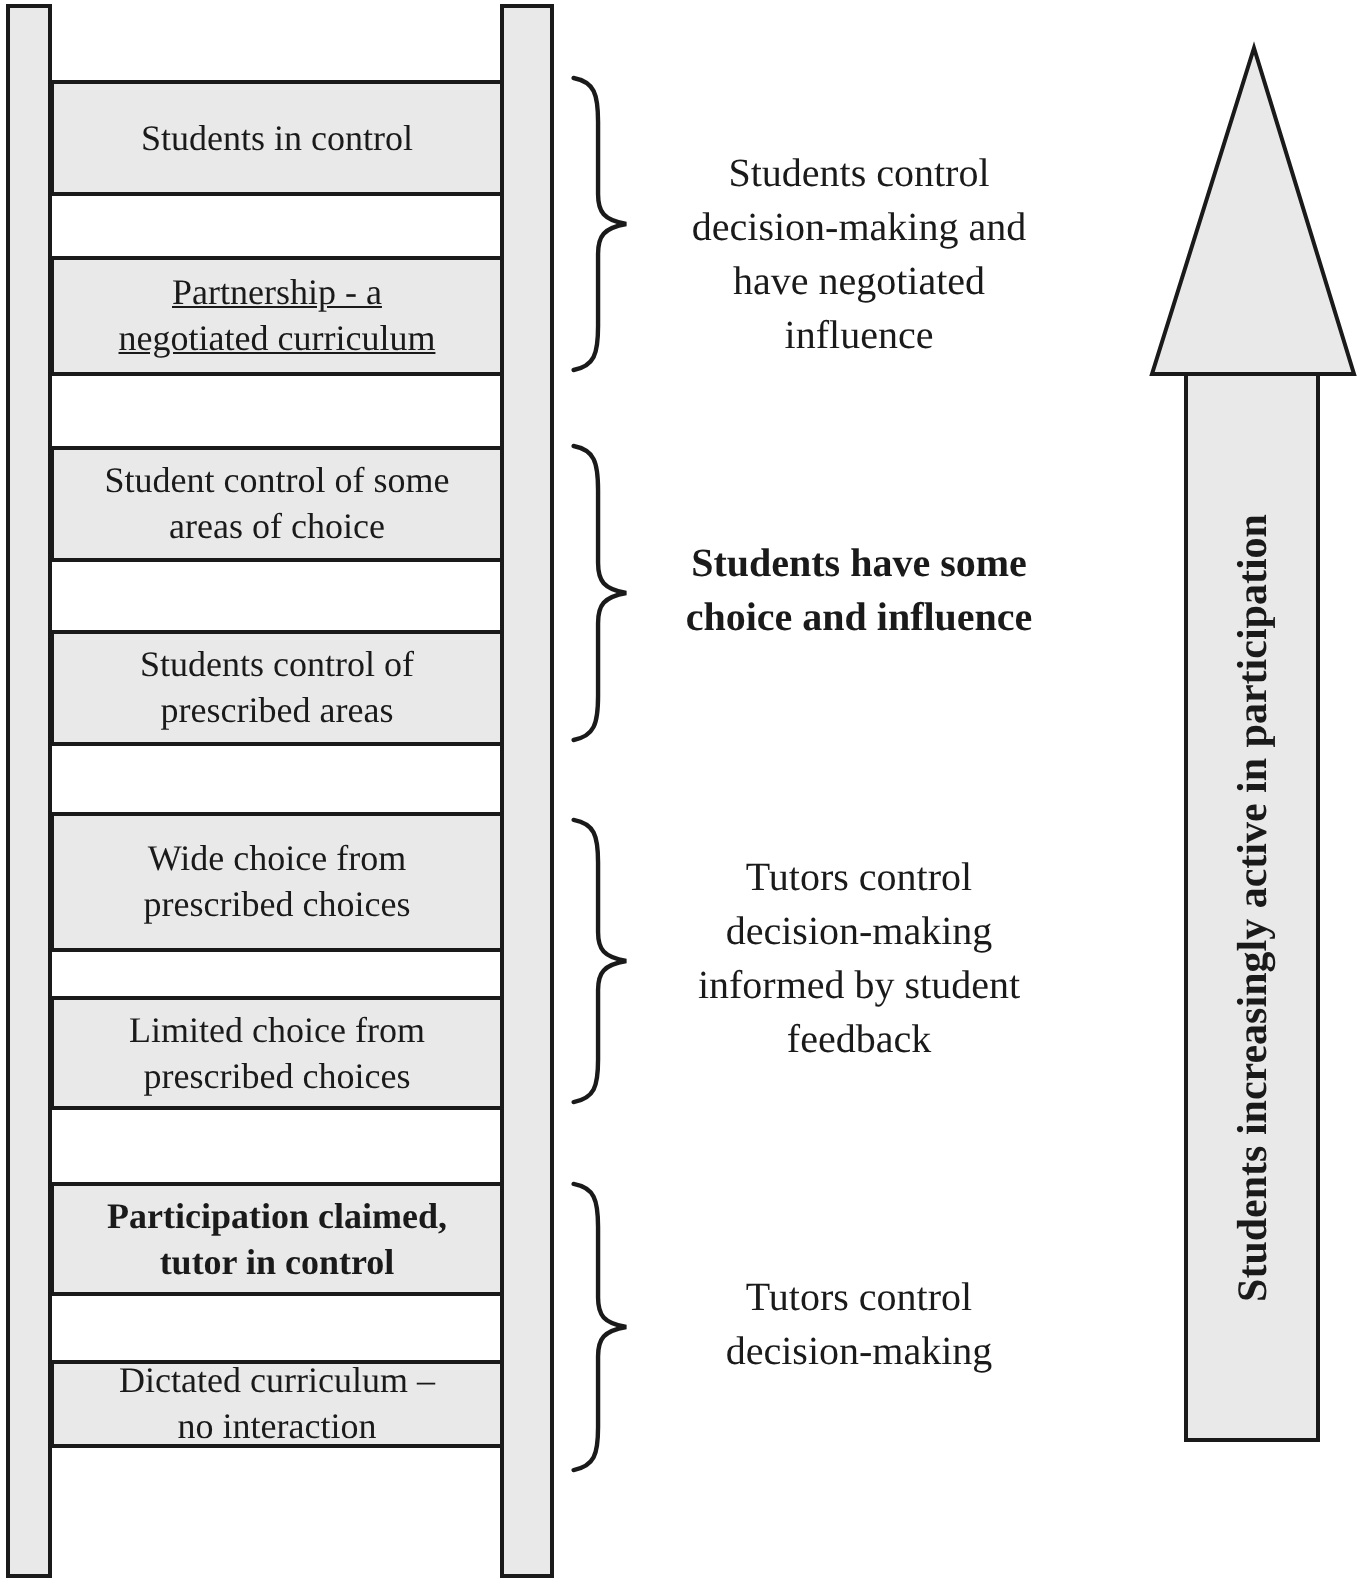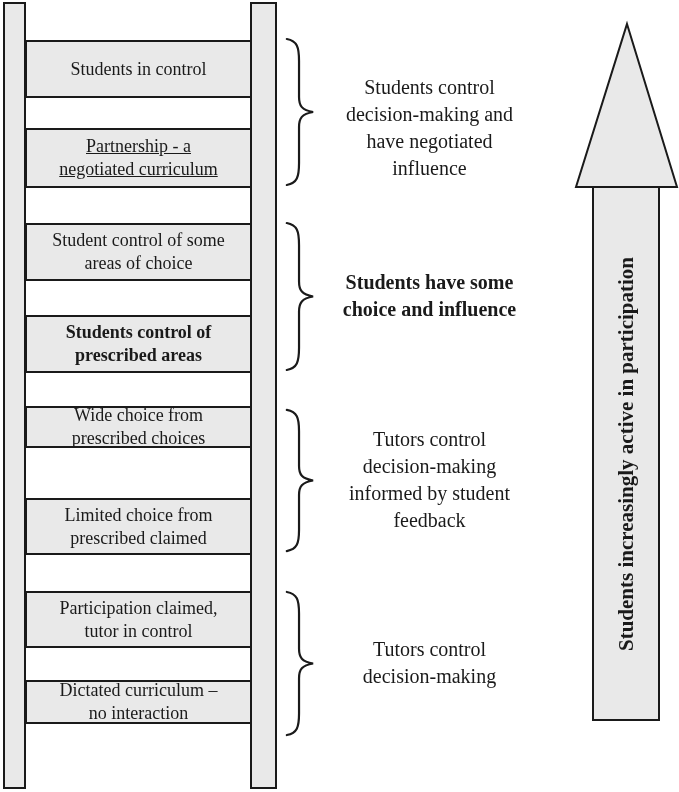--- a/index.html
+++ b/index.html
@@ -56,33 +56,33 @@
   <span>Students in control</span>
 </div>
 <div class="abs rung" style="top:128px;height:60px;text-decoration:underline;">
   <span>Partnership - a
 negotiated curriculum</span>
 </div>
 <div class="abs rung" style="top:223px;height:58px;">
   <span>Student control of some
 areas of choice</span>
 </div>
-<div class="abs rung" style="top:315px;height:58px;font-weight:bold;">
+<div class="abs rung" style="top:315px;height:58px;">
   <span>Students control of
 prescribed areas</span>
 </div>
-<div class="abs rung" style="top:406px;height:42px;">
+<div class="abs rung" style="top:406px;height:70px;">
   <span>Wide choice from
 prescribed choices</span>
 </div>
 <div class="abs rung" style="top:498px;height:57px;">
   <span>Limited choice from
-prescribed claimed</span>
+prescribed choices</span>
 </div>
-<div class="abs rung" style="top:591px;height:57px;">
+<div class="abs rung" style="top:591px;height:57px;font-weight:bold;">
   <span>Participation claimed,
 tutor in control</span>
 </div>
 <div class="abs rung" style="top:680px;height:44px;">
   <span>Dictated curriculum –
 no interaction</span>
 </div>
 
 <svg class="abs brace" style="top:37px;height:150px;" viewBox="0 0 33 150" preserveAspectRatio="none">
   <path d="M3,2 C14,4 16,10 16,24 L16,60 C16,69 19,73 31,75 C19,77 16,81 16,90 L16,126 C16,140 14,146 3,148" fill="none" stroke="#1a1a1a" stroke-width="2.2" stroke-linecap="round" vector-effect="non-scaling-stroke"></path>

